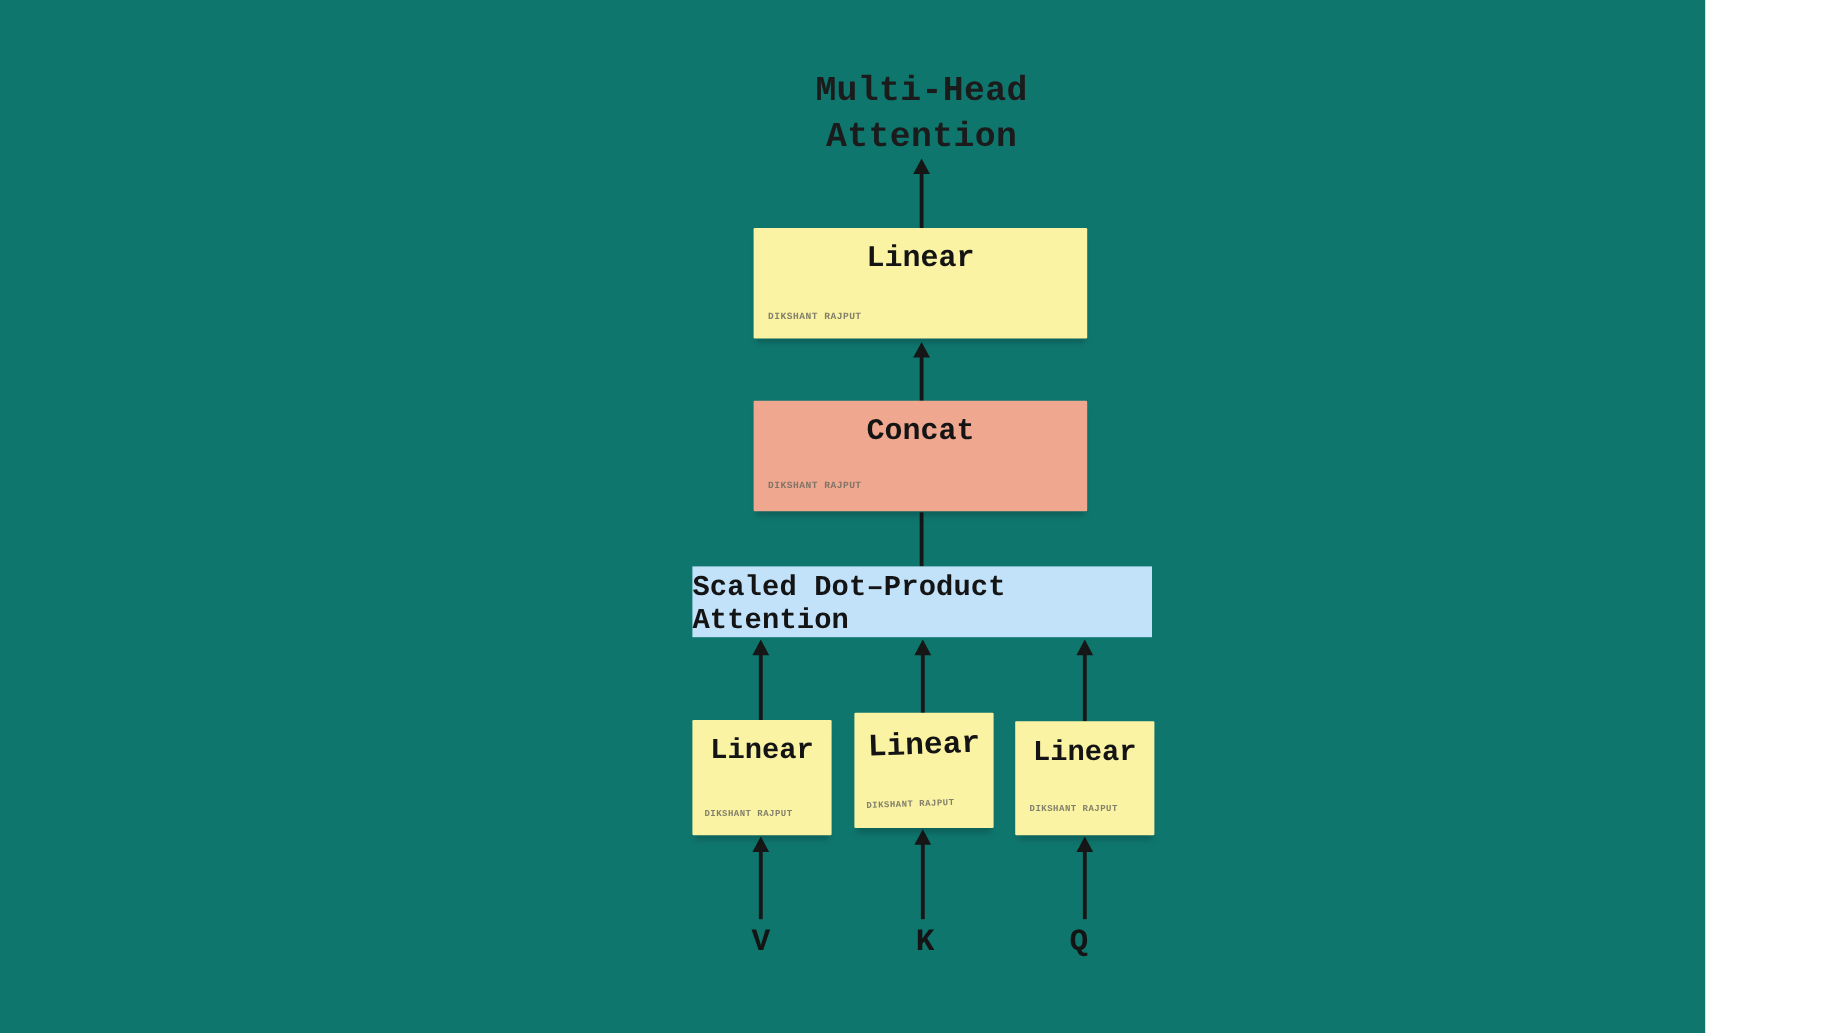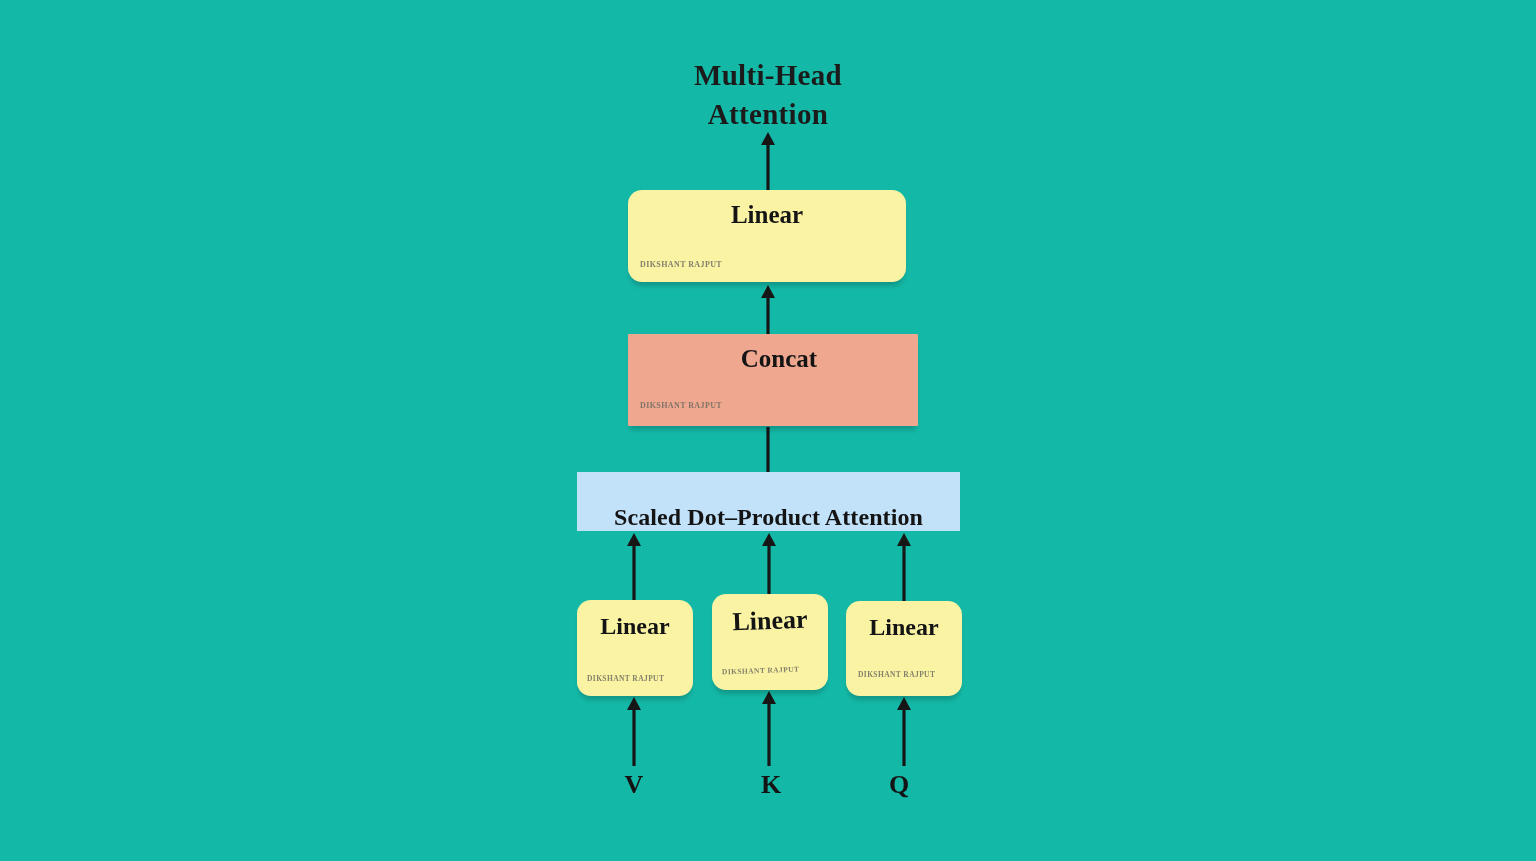--- a/index.html
+++ b/index.html
@@ -1,20 +1,20 @@
 <!DOCTYPE html>
 <html style="--note_yellow: #FAF3A4; --note_salmon: #EFA78F; --note_blue: #C2E2FA; --arrow_black: #161616; --watermark_gray: #6E6C60;"><head>
 <meta charset="utf-8">
 <style>
   html,body{margin:0;padding:0;background:#ffffff;}
   .canvas{
     position:relative;
-    width:1536px;height:861px;
-    background:#14b8a6;
-    font-family:Liberation Serif, serif;
+    width:1421px;height:861px;
+    background:#0f766e;
+    font-family:Liberation Mono, monospace;
     overflow:hidden;
   }
   .arrow-layer{position:absolute;left:0;top:0;width:1536px;height:861px;pointer-events:none;}
   .arrow-layer line{stroke:var(--arrow_black,#161616);stroke-width:3.2;}
   .arrow-layer polygon{fill:var(--arrow_black,#161616);}
 
   .diagram-title{
     position:absolute;left:618px;top:56px;width:300px;
     text-align:center;color:#1b1b1b;
     font-weight:bold;font-size:29px;line-height:39px;letter-spacing:.3px;
@@ -29,22 +29,22 @@
     display:block;text-align:center;
     font-weight:bold;color:#141414;
   }
   .watermark{
     position:absolute;
     font-size:8px;font-weight:600;letter-spacing:.4px;
     color:var(--watermark_gray,#6E6C60);opacity:.85;
     white-space:nowrap;
   }
 
-  .note-yellow{background:var(--note_yellow,#FAF3A4);border-radius:14px;}
-  .note-salmon{background:var(--note_salmon,#EFA78F);padding-left:12px;}
+  .note-yellow{background:var(--note_yellow,#FAF3A4);}
+  .note-salmon{background:var(--note_salmon,#EFA78F);}
 
   .box-linear-out{left:628px;top:190px;width:278px;height:92px;}
   .box-linear-out .box-label{margin-top:11px;font-size:25px;}
   .box-linear-out .watermark{left:12px;bottom:13px;}
 
   .box-concat{left:628px;top:334px;width:278px;height:92px;}
   .box-concat .box-label{margin-top:11px;font-size:25px;}
   .box-concat .watermark{left:12px;bottom:16px;}
 
   .box-attention{

